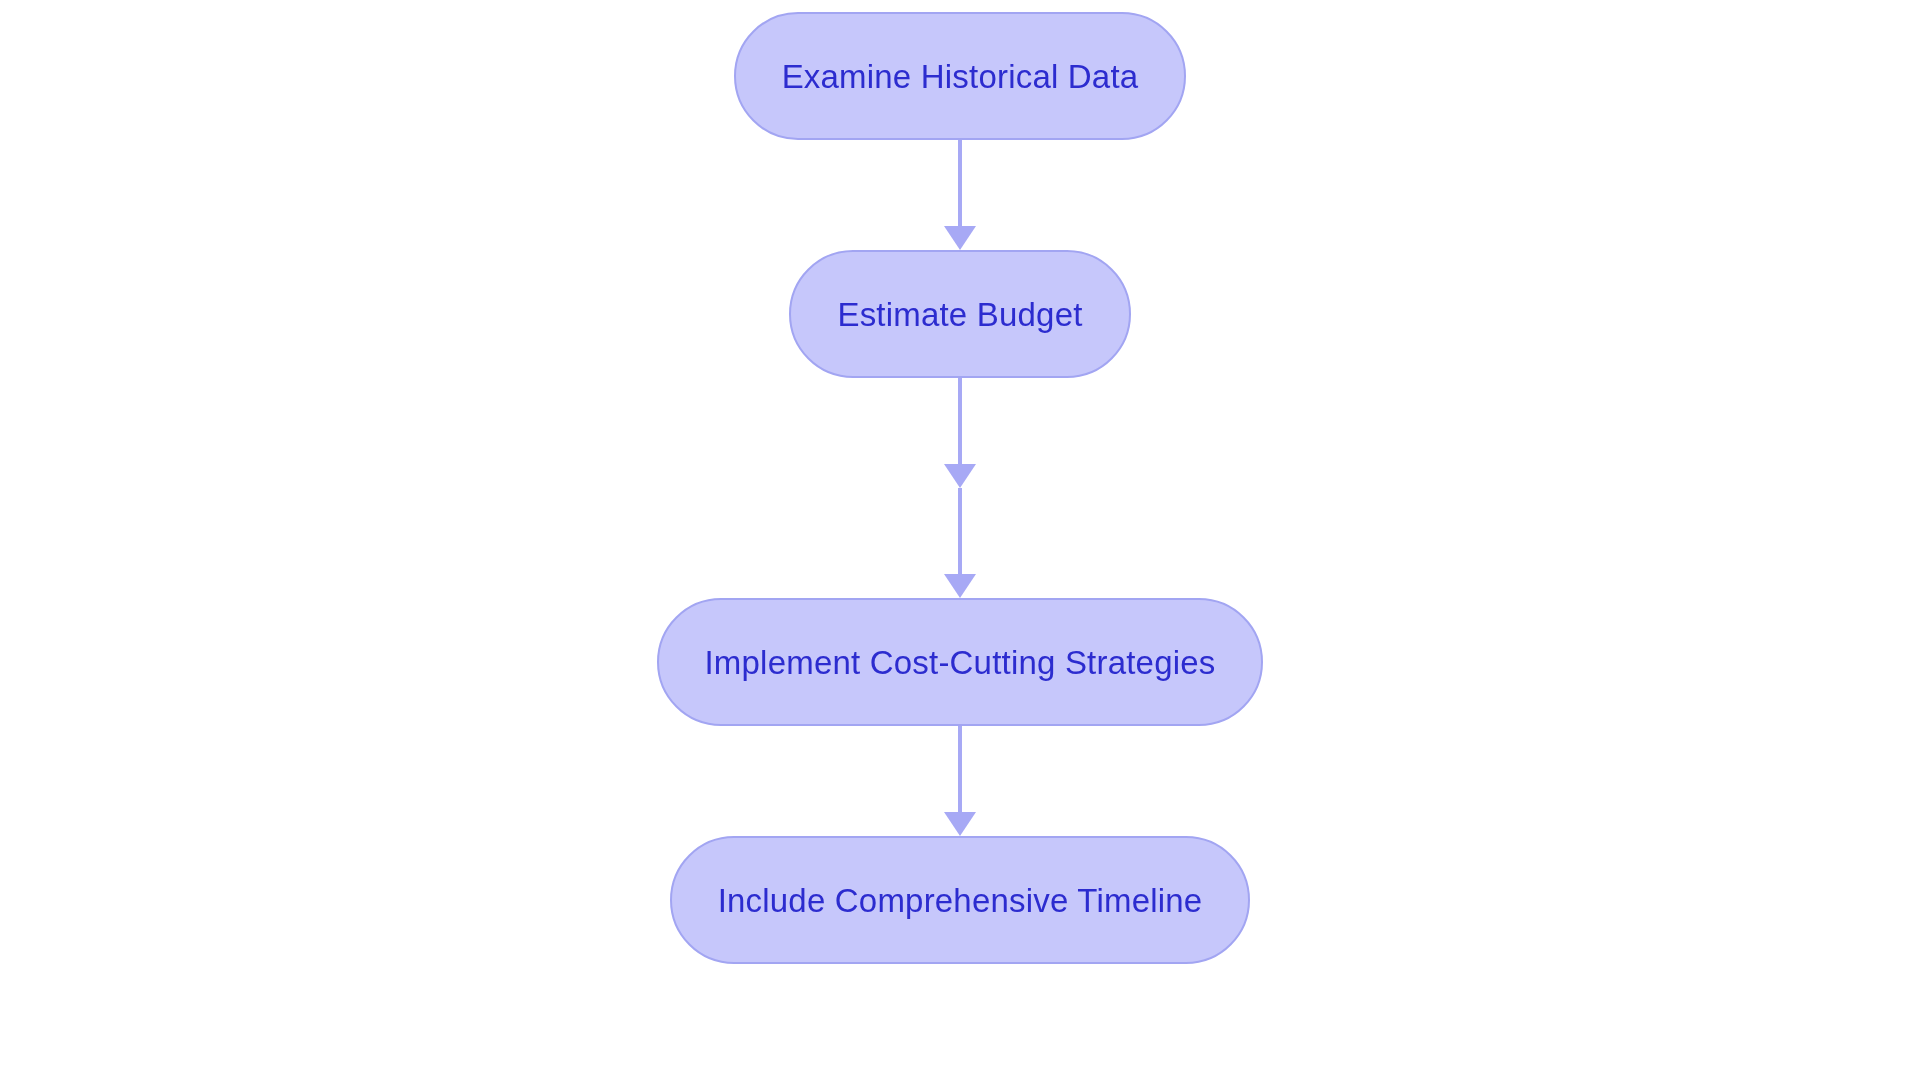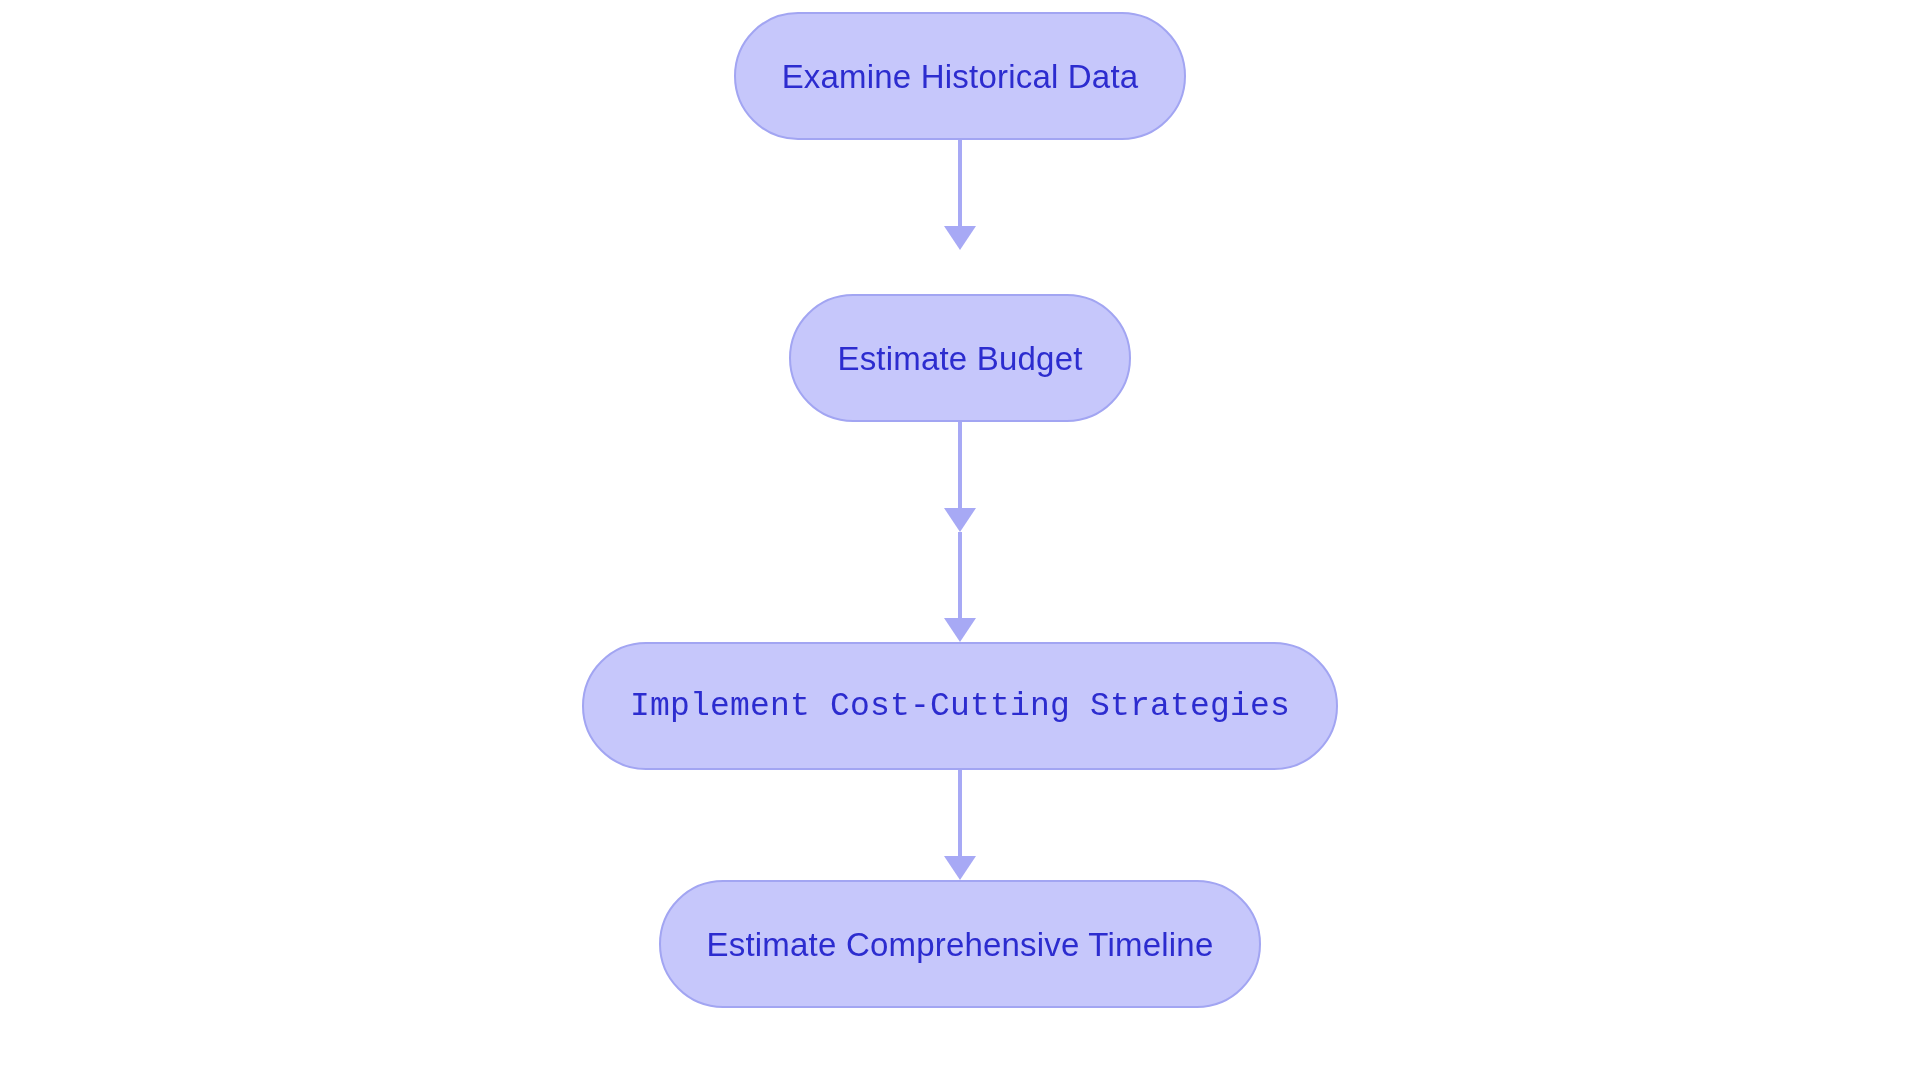--- a/index.html
+++ b/index.html
@@ -81,21 +81,21 @@
     border-left: 16px solid transparent;
     border-right: 16px solid transparent;
     border-top: 24px solid #a7a9f5;
     margin-top: -1px;
   }
 
   
   .n1 { min-width: 433px; }
   .n2 { min-width: 320px; }
   .n3 { min-width: 447px; }
-  .n4 { min-width: 582px; font-family: Liberation Mono, monospace; }
+  .n4 { min-width: 582px; }
   .n5 { min-width: 560px; }
 
   .spacer-top { height: 12px; }
 </style>
 </head>
 <body>
 
 <div id="flow-canvas" style="background: rgb(255, 255, 255);">
   <div class="flow-column">
 
@@ -103,21 +103,21 @@
 
     <div class="node n1" style="background: rgb(198, 199, 251); border-color: rgb(162, 165, 242); color: rgb(44, 44, 207);">
       <span class="node-label">Examine Historical Data</span>
     </div>
 
     <div class="connector">
       <span class="stem" style="background: rgb(167, 169, 245);"></span>
       <span class="head" style="border-top-color: rgb(167, 169, 245);"></span>
     </div>
 
-    <div class="node n2" style="background: rgb(198, 199, 251); border-color: rgb(162, 165, 242); color: rgb(44, 44, 207); margin-top: 44px;">
+    <div class="node n2" style="background: rgb(198, 199, 251); border-color: rgb(162, 165, 242); color: rgb(44, 44, 207);">
       <span class="node-label">Estimate Budget</span>
     </div>
 
     <div class="connector">
       <span class="stem" style="background: rgb(167, 169, 245);"></span>
       <span class="head" style="border-top-color: rgb(167, 169, 245);"></span>
     </div>
 
 
     <div class="connector">
@@ -128,17 +128,17 @@
     <div class="node n4" style="background: rgb(198, 199, 251); border-color: rgb(162, 165, 242); color: rgb(44, 44, 207);">
       <span class="node-label">Implement Cost-Cutting Strategies</span>
     </div>
 
     <div class="connector">
       <span class="stem" style="background: rgb(167, 169, 245);"></span>
       <span class="head" style="border-top-color: rgb(167, 169, 245);"></span>
     </div>
 
     <div class="node n5" style="background: rgb(198, 199, 251); border-color: rgb(162, 165, 242); color: rgb(44, 44, 207);">
-      <span class="node-label">Estimate Comprehensive Timeline</span>
+      <span class="node-label">Include Comprehensive Timeline</span>
     </div>
 
   </div>
 </div>
 
 </body></html>

